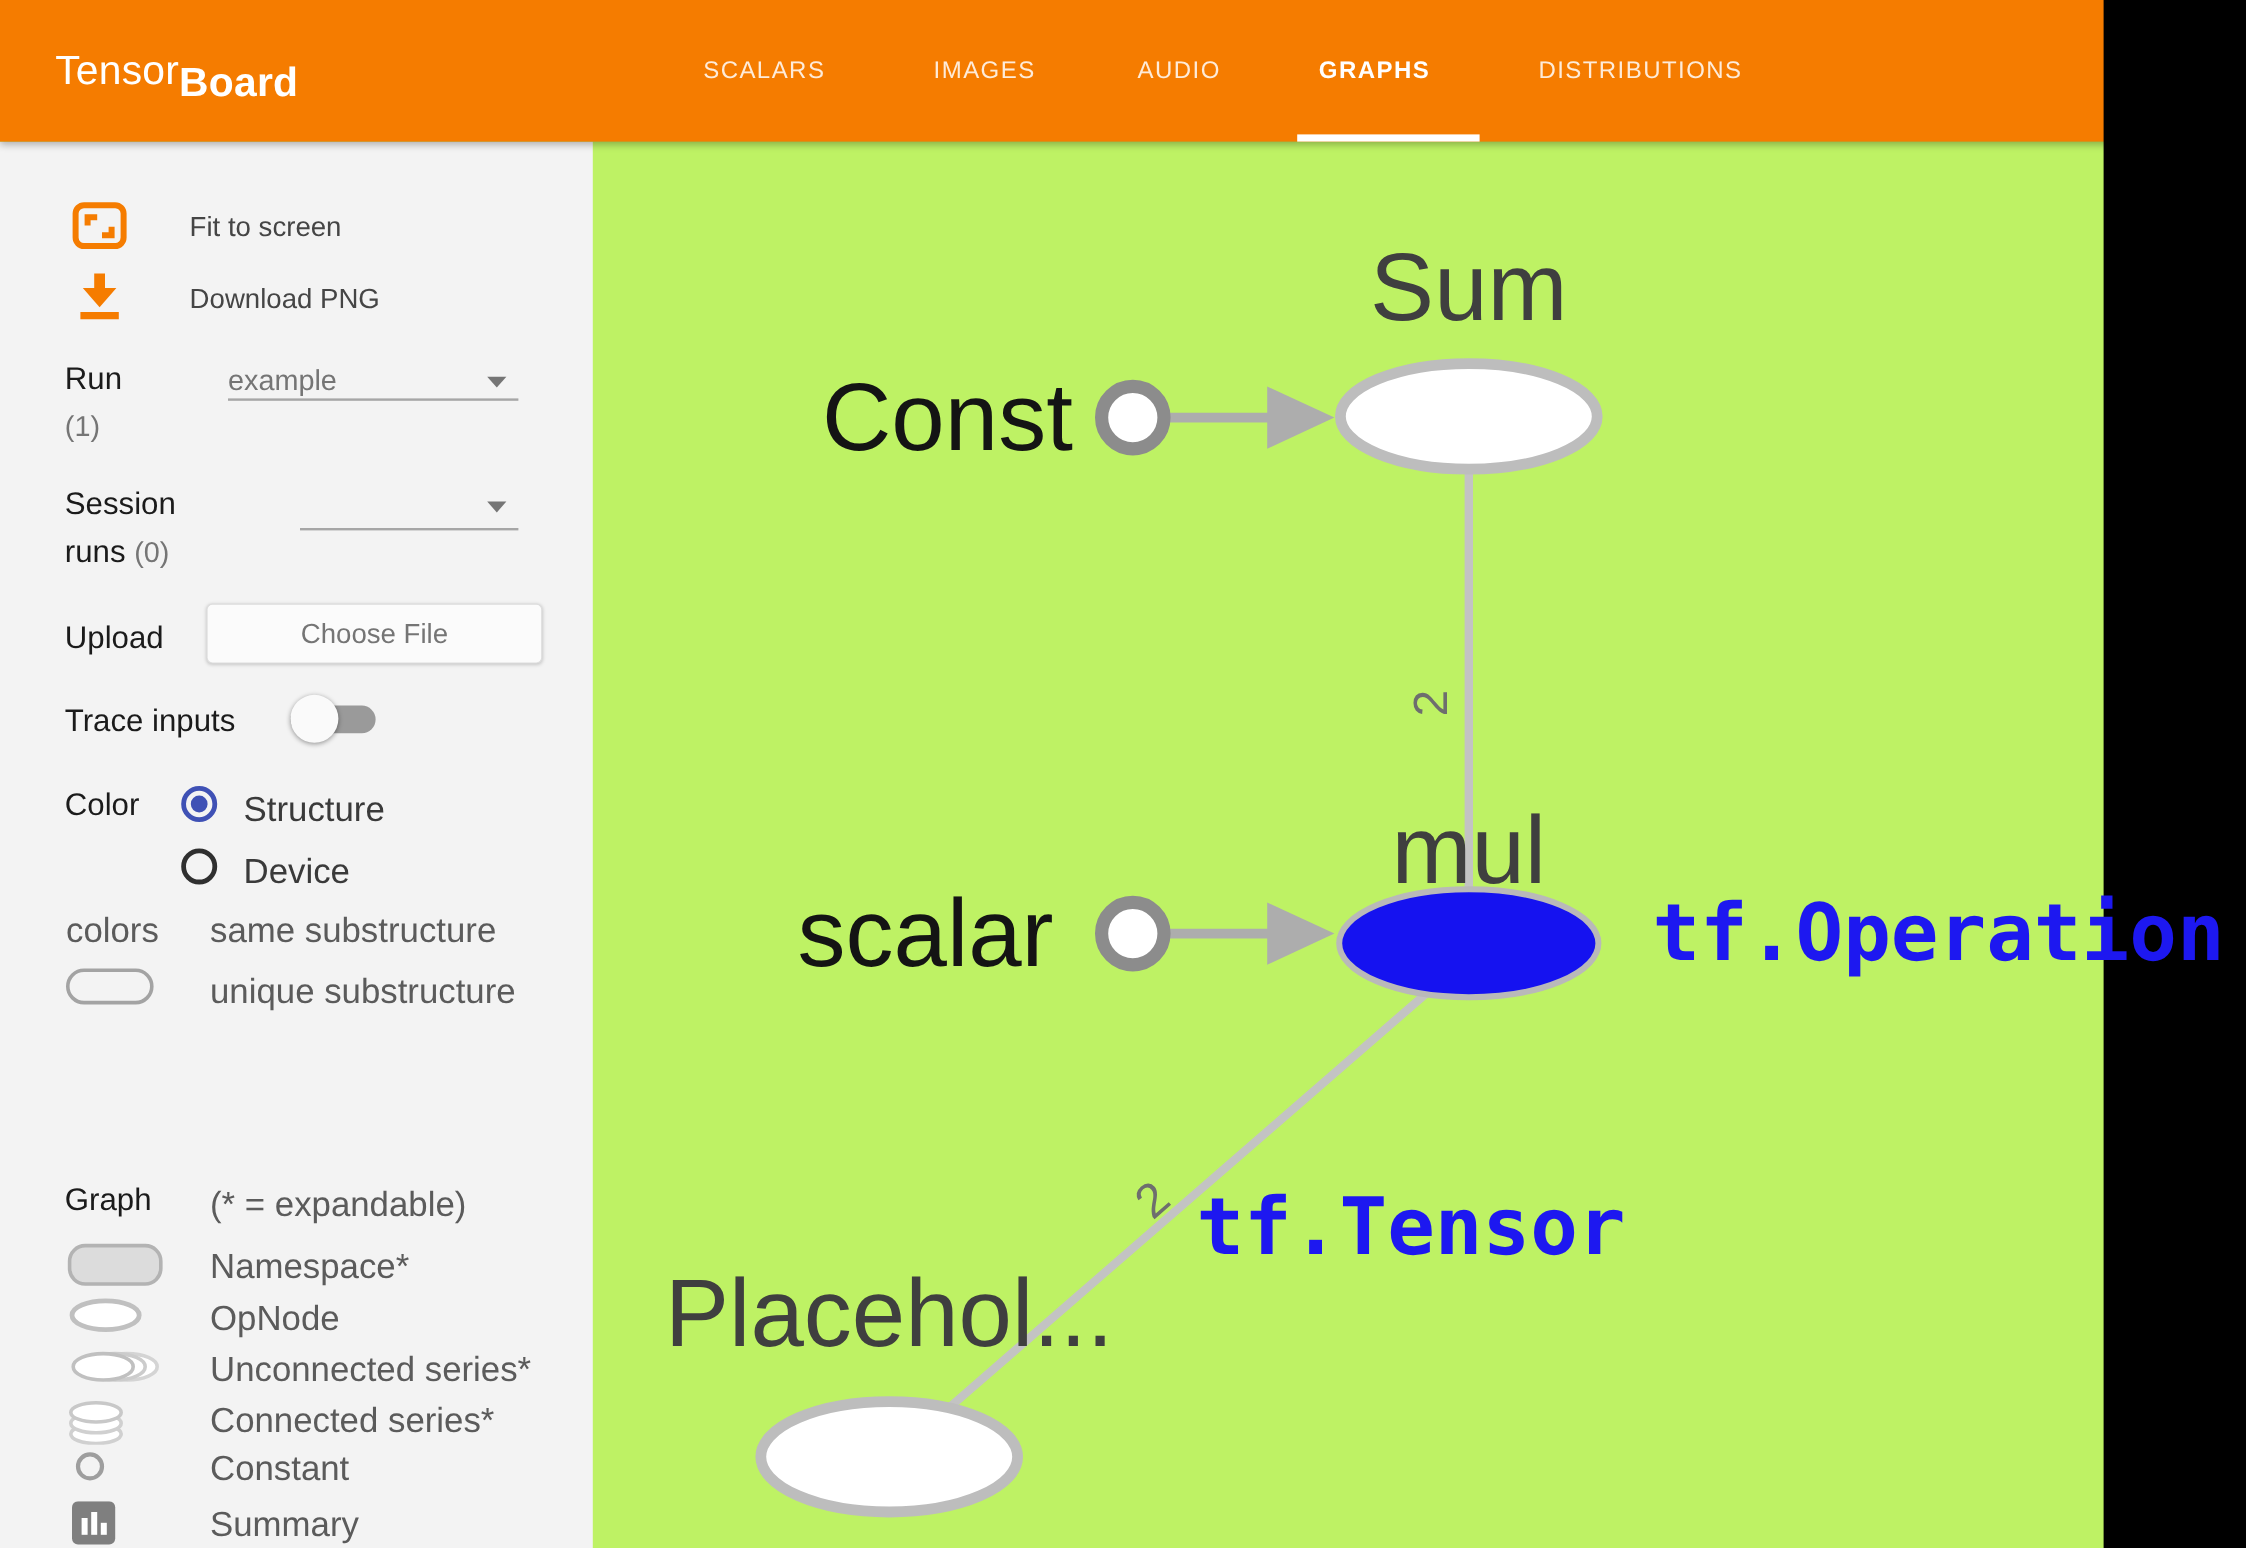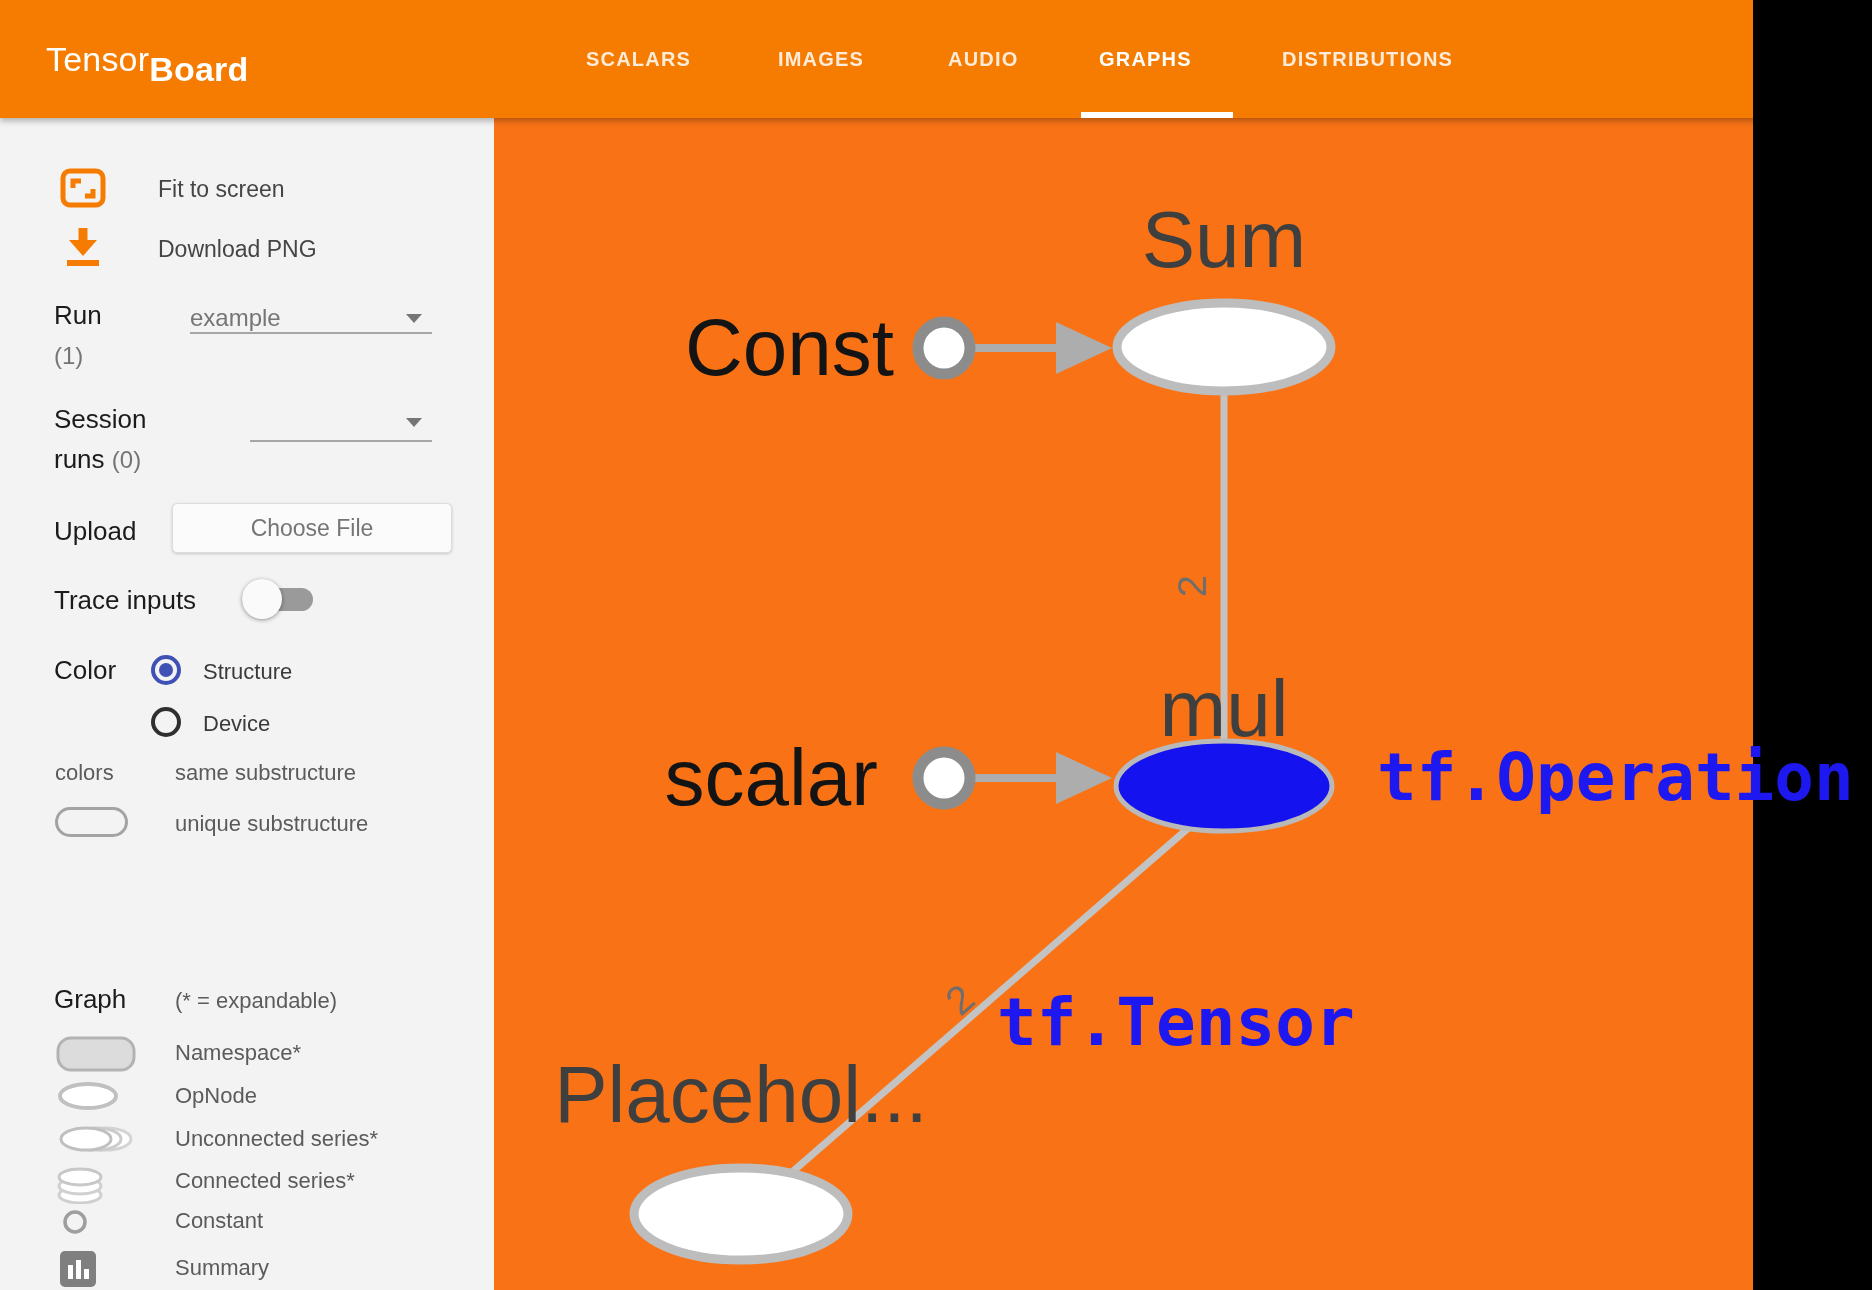--- a/index.html
+++ b/index.html
@@ -1,37 +1,37 @@
 <!DOCTYPE html>
 <html><head>
 <meta charset="utf-8">
 <style>
   html,body{margin:0;padding:0;background:#888;}
-  .app{position:relative;width:1872px;height:1290px;background:#f97316;overflow:hidden;
+  .app{position:relative;width:1872px;height:1290px;background:#bef264;overflow:hidden;
        font-family:"Liberation Sans",sans-serif;}
 
   
   .header{position:absolute;left:0;top:0;width:1872px;height:118px;background:#f57c00;
           box-shadow:0 3px 6px rgba(0,0,0,0.28);z-index:5;}
   .brand{position:absolute;left:46px;top:0;height:118px;display:flex;align-items:center;
          color:#ffffff;font-size:34px;font-weight:400;letter-spacing:.2px;}
   .brand b{font-weight:700;margin-top:21px;}
   .tab{position:absolute;top:0;height:118px;display:flex;align-items:center;
-       color:rgba(255,255,255,0.85);font-size:20px;font-weight:700;letter-spacing:1.2px;cursor:pointer;}
+       color:rgba(255,255,255,0.85);font-size:20px;font-weight:400;letter-spacing:1.2px;cursor:pointer;}
   .tab.active{color:#ffffff;font-weight:700;}
   .tab-underline{position:absolute;left:1081px;top:112px;width:152px;height:6px;background:#ffffff;}
 
   
   .sidebar{position:absolute;left:0;top:118px;width:494px;height:1172px;background:#f3f3f3;z-index:1;}
   .sidebar *{box-sizing:border-box;}
   .s-abs{position:absolute;text-align:right;}
   .tool-label{font-size:23px;color:#454545;}
   .big-label{font-size:26px;color:#1b1b1b;}
   .gray{color:#757575;}
-  .small-label{font-size:22px;color:#5b5b5b;}
+  .small-label{font-size:29px;color:#5b5b5b;}
   .dd-value{font-size:24px;color:#757575;}
   .dd-line{position:absolute;height:2px;background:#a6a6a6;}
   .caret{position:absolute;width:0;height:0;border-left:8px solid transparent;
          border-right:8px solid transparent;border-top:9px solid #757575;}
   .choose-btn{position:absolute;left:172px;top:385px;width:280px;height:50px;background:#fbfbfb;
               border:1px solid #dddddd;border-radius:5px;box-shadow:0 1px 3px rgba(0,0,0,0.18);
               display:flex;align-items:center;justify-content:center;font-size:23px;color:#757575;cursor:pointer;}
   .toggle-track{position:absolute;left:242px;top:470px;width:71px;height:23px;border-radius:12px;background:#9a9a9a;cursor:pointer;}
   .toggle-knob{position:absolute;left:242px;top:461px;width:40px;height:40px;border-radius:50%;
                background:#fafafa;box-shadow:0 1px 4px rgba(0,0,0,0.4);}

